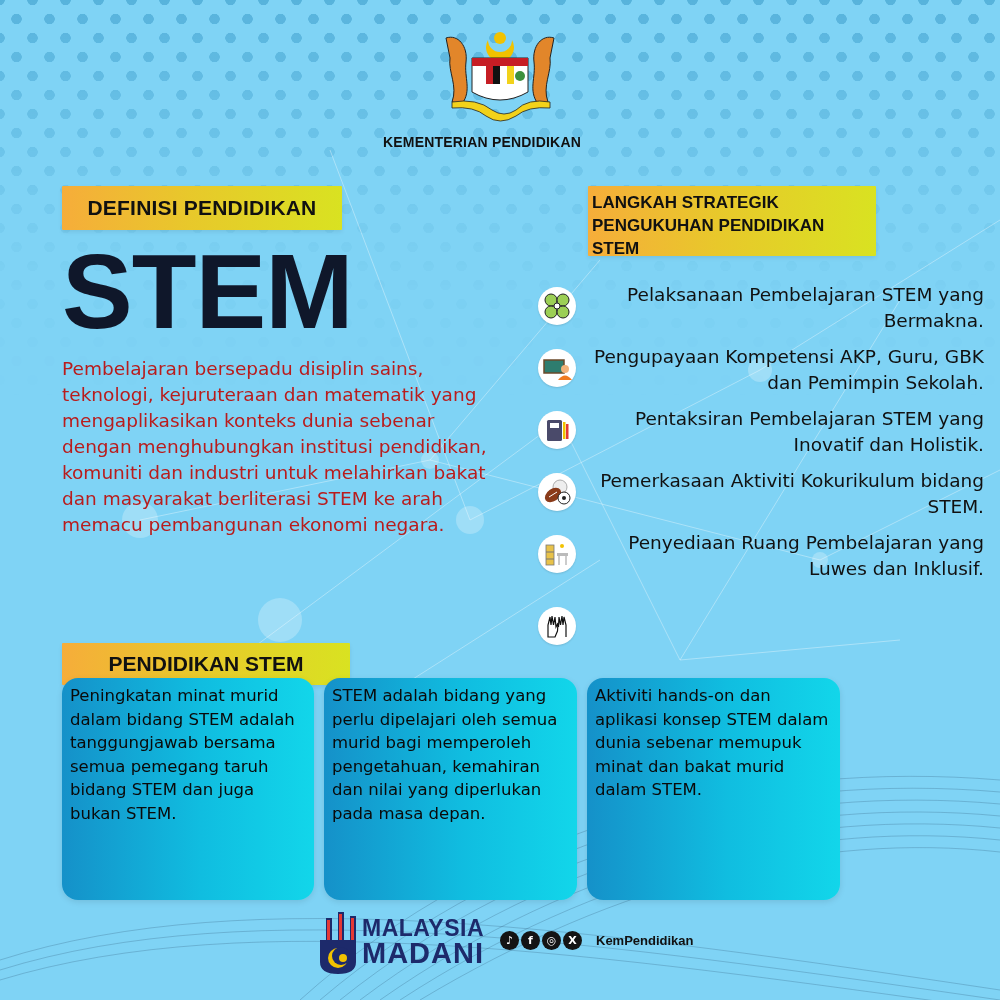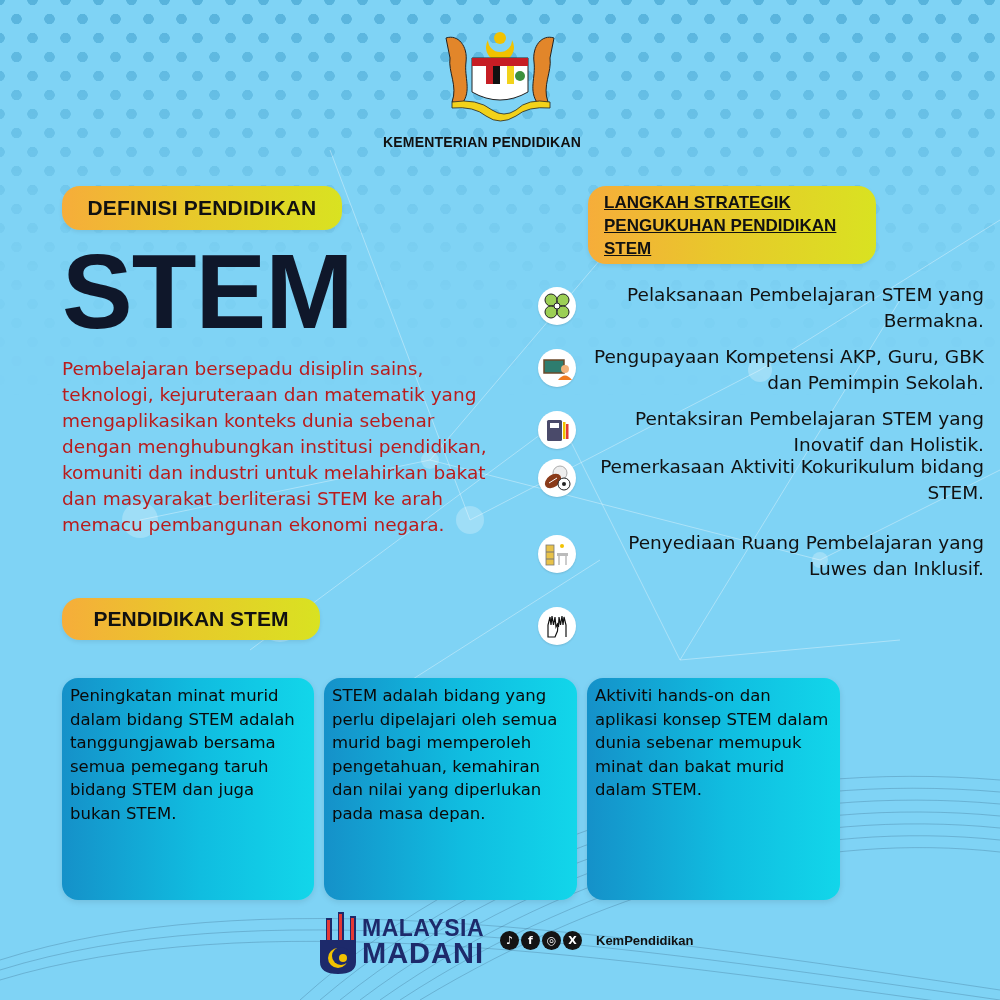--- a/index.html
+++ b/index.html
@@ -23,28 +23,28 @@
   .bg-net { position: absolute; left: 0; top: 0; width: 1000px; height: 1000px; }
   .bg-waves { position: absolute; left: 0; top: 0; width: 1000px; height: 1000px; }
 
   .crest { position: absolute; left: 432px; top: 28px; width: 136px; height: 96px; }
   .ministry {
     position: absolute; left: 0; top: 134px; width: 964px; text-align: center;
     font-family: "Liberation Sans", sans-serif; font-size: 14px; color: #111; letter-spacing: 0.2px; font-weight: bold;
   }
 
   .pill {
-    position: absolute; border-radius: 18px;
+    position: absolute; border-radius: 1px;
     background: linear-gradient(90deg, #f6ad3a 0%, #e8c82b 45%, #d9e221 100%);
     font-family: "Liberation Sans", sans-serif; font-weight: 700; color: #111;
     box-shadow: 0 2px 4px rgba(0,0,0,0.08);
   }
   .pill-def { left: 62px; top: 186px; width: 280px; height: 44px; font-size: 21px; line-height: 44px; text-align: center; letter-spacing: 0.2px; }
-  .pill-lang { left: 588px; top: 186px; width: 288px; height: 78px; font-size: 17px; line-height: 23px; padding: 5px 0 0 16px; text-decoration: underline; }
-  .pill-pend { left: 62px; top: 598px; width: 258px; height: 42px; font-size: 21px; line-height: 42px; text-align: center; }
+  .pill-lang { left: 588px; top: 186px; width: 288px; height: 70px; font-size: 17px; line-height: 23px; padding: 5px 0 0 4px; }
+  .pill-pend { left: 62px; top: 643px; width: 288px; height: 42px; font-size: 21px; line-height: 42px; text-align: center; }
 
   .stem-title {
     position: absolute; left: 62px; top: 226px;
     font-family: "Liberation Sans", sans-serif; font-weight: 700; font-size: 106px;
     letter-spacing: -1px; color: #0f172a; line-height: 130px;
   }
   .definition {
     position: absolute; left: 62px; top: 356px; width: 440px;
     font-size: 18.5px; line-height: 26px; color: #b91c1c;
   }
@@ -174,21 +174,21 @@
     <span class="step-icon">
       <svg viewBox="0 0 38 38">
           <rect x="9" y="9" width="15" height="21" rx="1.5" fill="#4a4a6a"></rect>
           <rect x="12" y="12" width="9" height="5" fill="#fff"></rect>
           <rect x="25" y="11" width="2.5" height="17" fill="#f2c200"></rect>
           <rect x="28" y="13" width="2.5" height="15" fill="#e53935"></rect>
         </svg>
     </span>
     <span class="step-text">Pentaksiran Pembelajaran STEM yang Inovatif dan Holistik.</span>
   </div>
-  <div class="step" style="top:172px">
+  <div class="step" style="top:186px">
     <span class="step-icon">
       <svg viewBox="0 0 38 38">
           <circle cx="22" cy="14" r="7" fill="#eee" stroke="#999" stroke-width="0.8"></circle>
           <ellipse cx="15" cy="22" rx="9" ry="6" transform="rotate(-35 15 22)" fill="#8a3b1a"></ellipse>
           <line x1="11" y1="24" x2="19" y2="19" stroke="#fff" stroke-width="1"></line>
           <circle cx="26" cy="25" r="6" fill="#fff" stroke="#222" stroke-width="1"></circle>
           <circle cx="26" cy="25" r="2" fill="#222"></circle>
         </svg>
     </span>
     <span class="step-text">Pemerkasaan Aktiviti Kokurikulum bidang STEM.</span>

